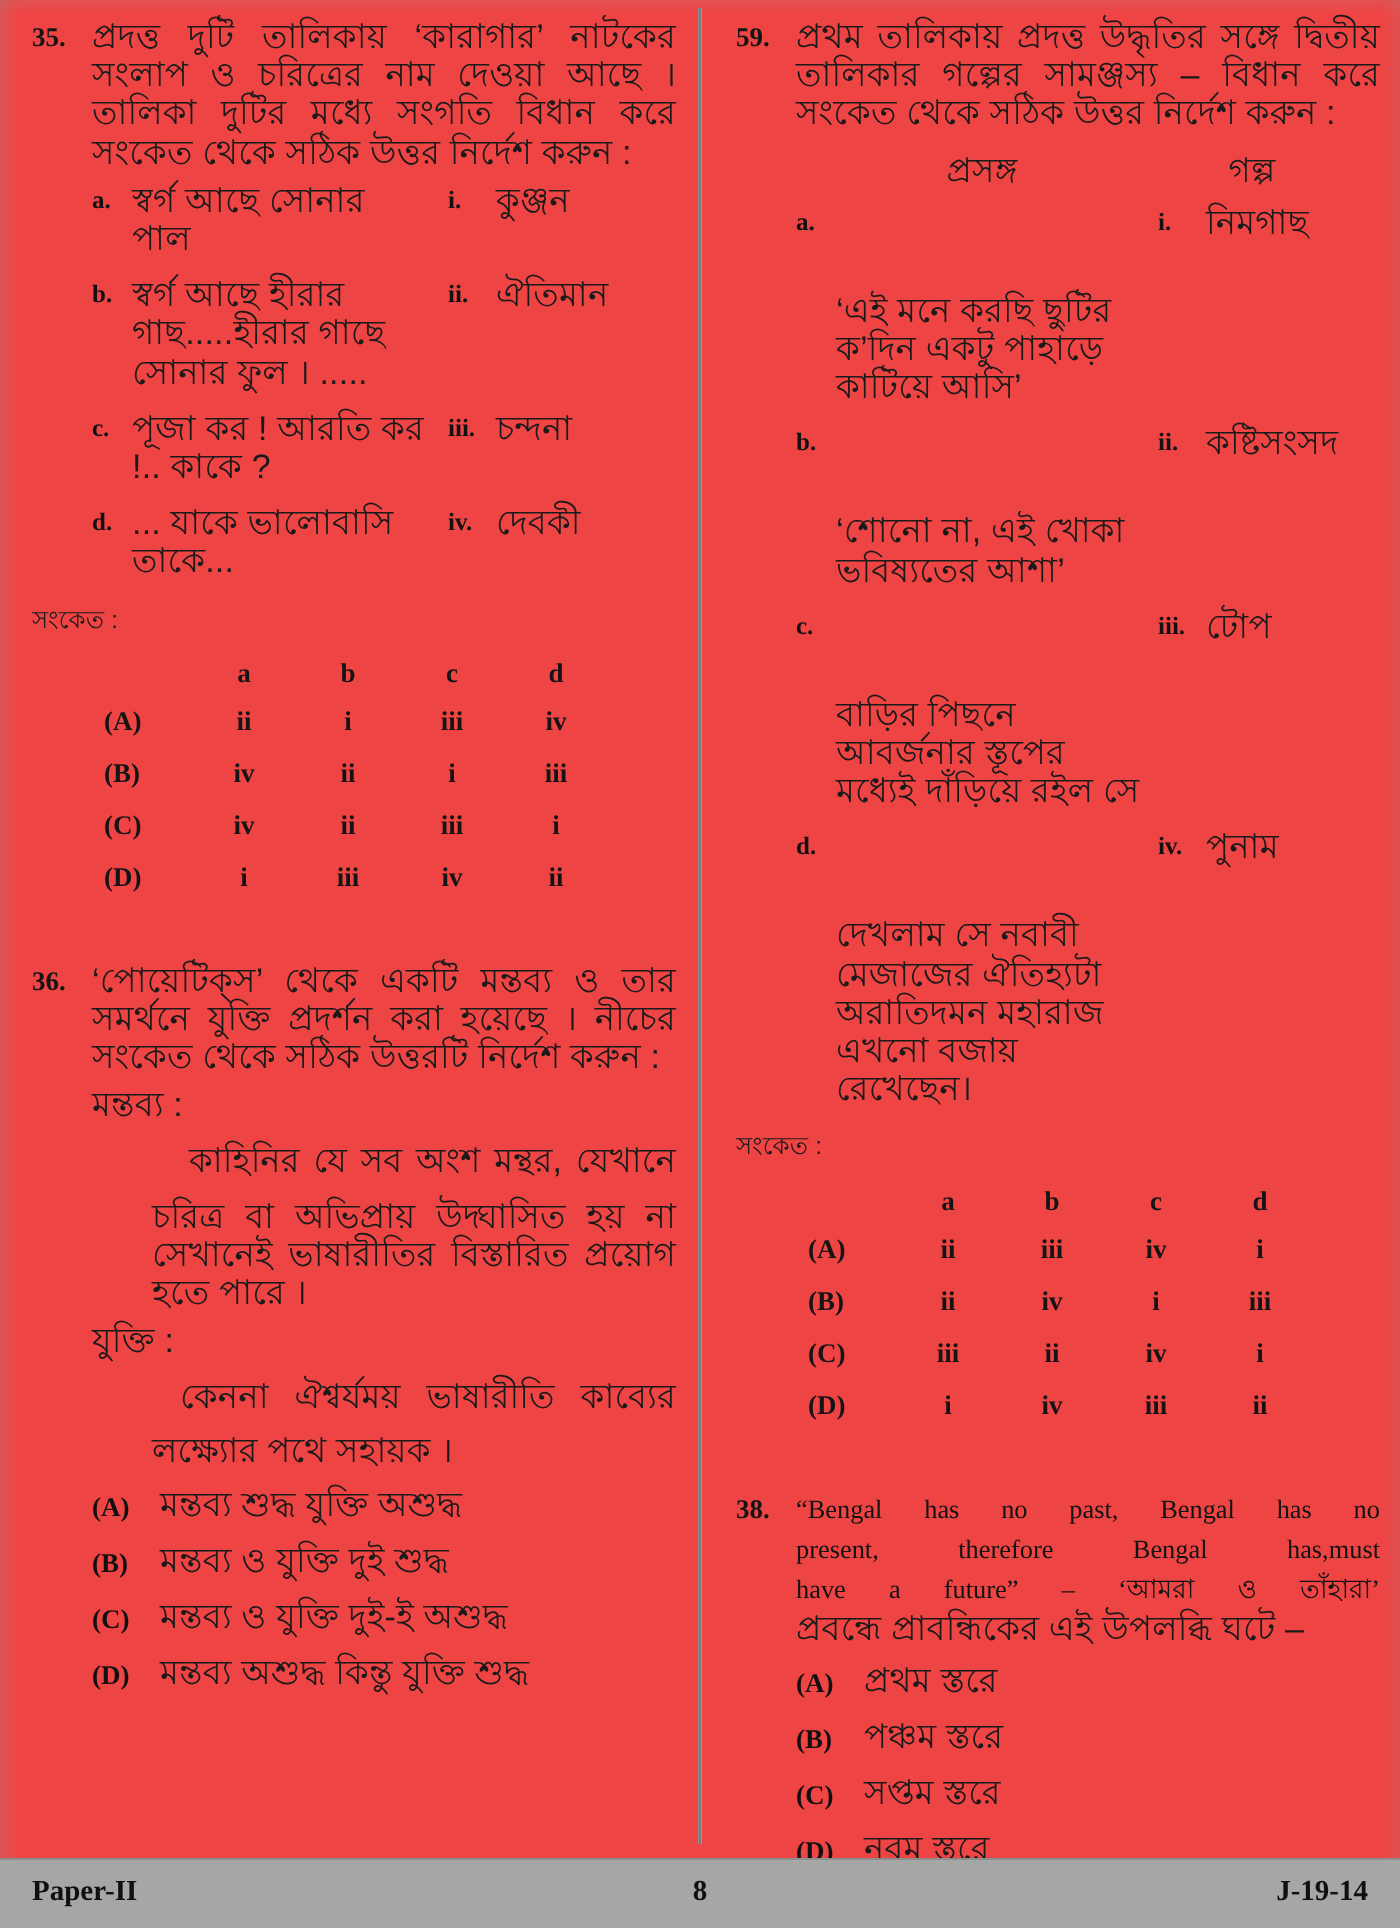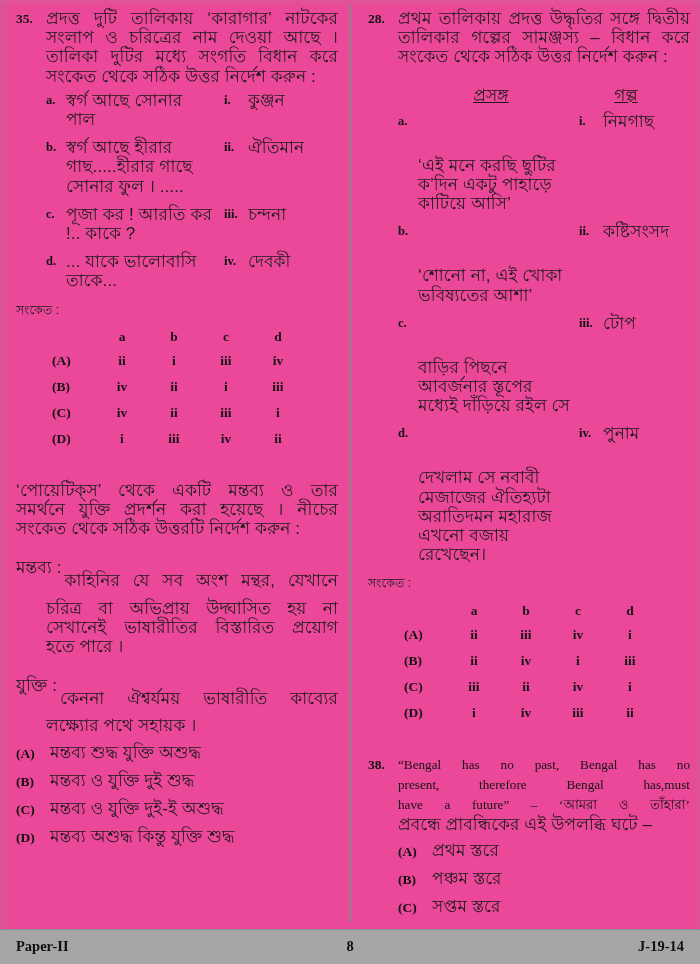--- a/index.html
+++ b/index.html
@@ -15,21 +15,21 @@
     color: #111111;
     overflow: hidden;
   }
 
   
   #page {
     position: absolute;
     left: 0; top: 0;
     width: 700px;
     height: 964px;
-    background: #ec4899;
+    background: #ef4444;
     box-sizing: border-box;
   }
 
   
   #page::before {
     content: "";
     position: absolute;
     inset: 0;
     pointer-events: none;
     background:
@@ -94,23 +94,22 @@
     word-spacing: 1px;
   }
   .stem-last {
     text-align: justify;
     text-align-last: left;
   }
 
   
   .match-head {
     display: flex;
-    margin: 19px 0 7px 0;
+    margin: 9px 0 7px 0;
     padding-left: 18px;
-    text-decoration: underline;
   }
   .match-head .mh1 { width: 150px; text-align: center; }
   .match-head .mh2 { width: 120px; text-align: center; }
 
   .match-row {
     display: flex;
     margin-bottom: 9px;
     align-items: flex-start;
   }
   .m-lbl {
@@ -185,21 +184,20 @@
   .opt-text { flex: 1 1 auto; }
 
   
   .sr-row {
     display: flex;
     margin-bottom: 8px;
   }
   .sr-key {
     flex: 0 0 auto;
     padding-right: 3px;
-    margin-top: 15px;
   }
   .sr-body { flex: 1 1 auto; margin-top: 28px; }
   .sr-indent { padding-left: 30px; }
 
   
   .en {
     font-family: "Liberation Serif", serif;
     font-size: 13.2px;
     line-height: 20px;
     text-align: justify;
@@ -368,20 +366,21 @@
             </tr>
           </tbody>
             </table>
 
         </div>
       </div>
 
       <div class="spacer-lg"></div>
 
       <div class="q q36">
+        <div class="q-num">36.</div>
         <div class="q-body">
 
           <div class="bn">
             <div class="stem">‘পোয়েটিক্‌স’ থেকে একটি মন্তব্য ও তার</div>
             <div class="stem">সমর্থনে যুক্তি প্রদর্শন করা হয়েছে । নীচের</div>
             <div class="stem-last">সংকেত থেকে সঠিক উত্তরটি নির্দেশ করুন :</div>
           </div>
 
           <div class="spacer-sm"></div>
 
@@ -429,21 +428,21 @@
           </div>
 
         </div>
       </div>
 
     </div>
 
     <div class="col col-right">
 
       <div class="q q37">
-        <div class="q-num">28.</div>
+        <div class="q-num">59.</div>
         <div class="q-body">
 
           <div class="bn">
             <div class="stem">প্রথম তালিকায় প্রদত্ত উদ্ধৃতির সঙ্গে দ্বিতীয়</div>
             <div class="stem">তালিকার গল্পের সামঞ্জস্য – বিধান করে</div>
             <div class="stem-last">সংকেত থেকে সঠিক উত্তর নির্দেশ করুন :</div>
           </div>
 
           <div class="match-head bn">
             <div class="mh1">প্রসঙ্গ</div>

